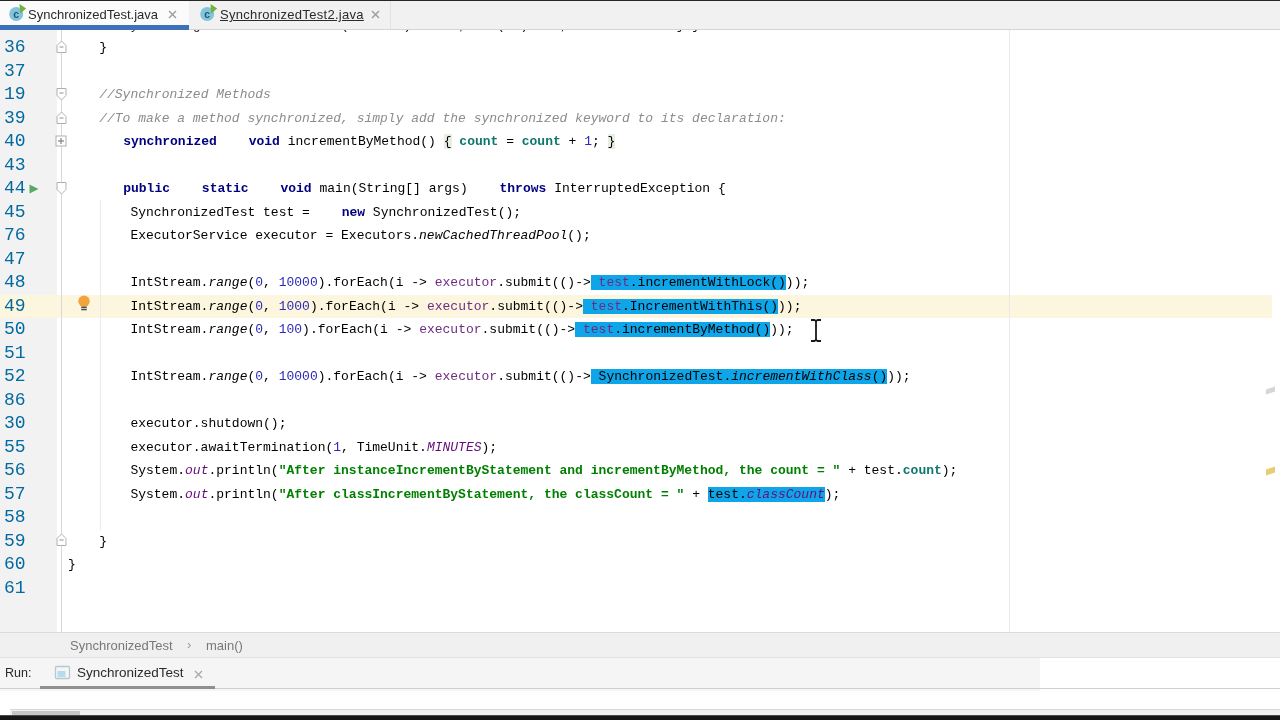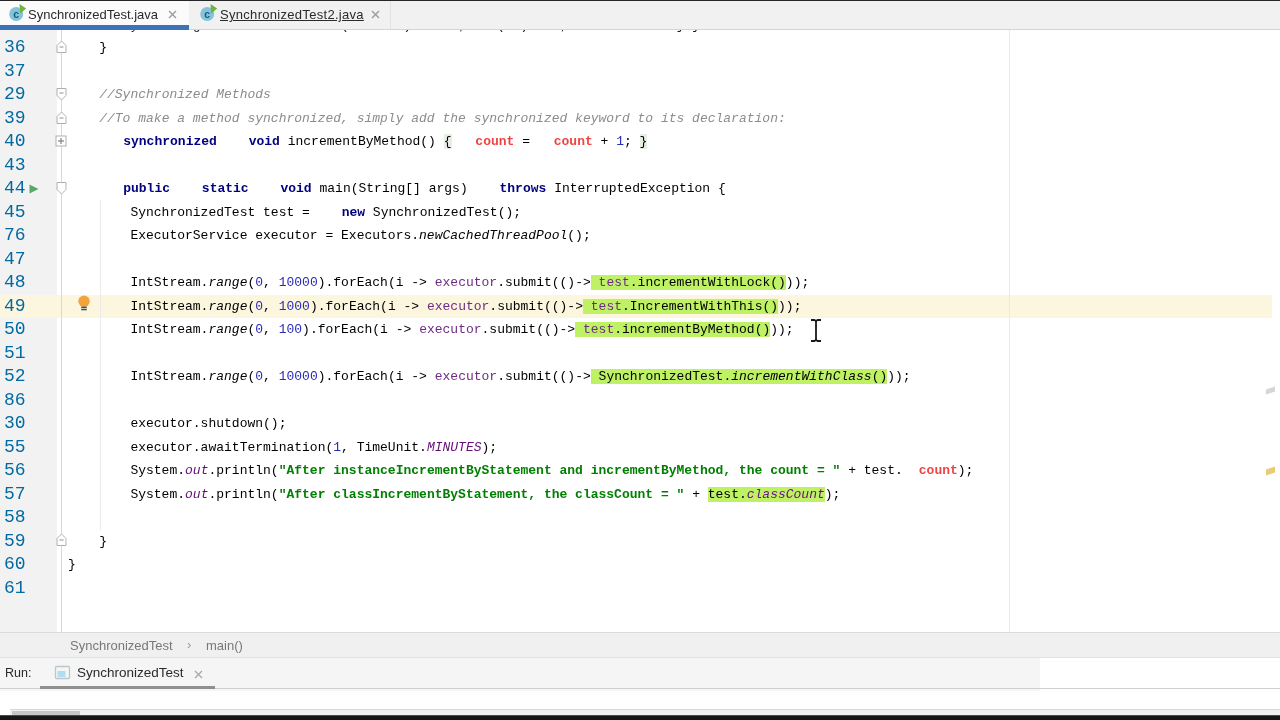--- a/index.html
+++ b/index.html
@@ -5,25 +5,25 @@
 html,body{margin:0;padding:0;}
 body{width:1280px;height:720px;overflow:hidden;background:#fff;font-family:"Liberation Sans",sans-serif;position:relative;}
 .abs{position:absolute;}
 
 #code{position:absolute;left:68px;top:12.5px;z-index:3;font-family:"Liberation Mono",monospace;font-size:13px;line-height:23.5px;color:#000;white-space:pre;}
 #nums{position:absolute;left:4px;top:12.5px;z-index:3;font-family:"Liberation Mono",monospace;font-size:18px;line-height:23.5px;color:#0369a1;white-space:pre;}
 .k{color:#000080;font-weight:bold;margin-left:24px;}
 .n{color:#2a2ab5;}
 .c{color:#8c8c8c;font-style:italic;}
 .s{color:#008000;font-weight:bold;}
-.f{color:#ef4444;font-weight:bold;margin-left:16px;}
+.f{color:#0f766e;font-weight:bold;}
 .sf{color:#660e7a;font-weight:normal;font-style:italic;}
 .v{color:#6d2c83;}
 .sm{font-style:italic;}
-.hl{background:#bef264;}
+.hl{background:#0ea5e9;}
 .fold{background:#e7efe5;}
 
 #tabbar{position:absolute;left:0;top:0;width:1280px;height:30px;background:#f1f1f1;z-index:10;}
 #tabbar .bborder{position:absolute;left:0;top:29px;width:1280px;height:1px;background:#d5d5d5;}
 #tab1{position:absolute;left:0;top:0;width:189px;height:29px;background:#fbfbfb;}
 #tab1 .under{position:absolute;left:0;top:25px;width:189px;height:5px;background:#3d72b8;}
 #tab2{position:absolute;left:190px;top:0;width:200px;height:29px;background:#f1f1f1;border-right:1px solid #e2e2e2;}
 .tabtxt{position:absolute;top:7px;font-size:13px;color:#2b2b2b;}
 #gutter{position:absolute;left:0;top:30px;width:57px;height:602px;background:#f2f2f2;z-index:1;}
 #caretrow{position:absolute;left:0;top:294.5px;width:1272px;height:23.5px;background:#fcf6de;z-index:2;}
@@ -41,21 +41,21 @@
 </style>
 </head>
 <body>
 
 <div id="gutter"></div>
 <div id="caretrow"></div>
 <div id="sep"></div>
 <div id="indent"></div>
 <div id="margin"></div>
 
-<div id="nums"><div> </div><div>36</div><div>37</div><div>29</div><div>39</div><div>40</div><div>43</div><div>44</div><div>45</div><div>76</div><div>47</div><div>48</div><div>49</div><div>50</div><div>51</div><div>52</div><div>86</div><div>30</div><div>55</div><div>56</div><div>57</div><div>58</div><div>59</div><div>60</div><div>61</div></div>
+<div id="nums"><div> </div><div>36</div><div>37</div><div>19</div><div>39</div><div>40</div><div>43</div><div>44</div><div>45</div><div>76</div><div>47</div><div>48</div><div>49</div><div>50</div><div>51</div><div>52</div><div>86</div><div>30</div><div>55</div><div>56</div><div>57</div><div>58</div><div>59</div><div>60</div><div>61</div></div>
 
 <div id="code"><div style="position:relative;top:1px;color:#1a1a1a;">        y       g                  (       )      ;    (  )    ;              } }</div><div>    }</div><div> </div><div>    <span class="c">//Synchronized Methods</span></div><div>    <span class="c">//To make a method synchronized, simply add the synchronized keyword to its declaration:</span></div><div>    <span class="k">synchronized</span> <span class="k">void</span> incrementByMethod() <span class="fold">{</span> <span class="f">count</span> = <span class="f">count</span> + <span class="n">1</span>; <span class="fold">}</span></div><div> </div><div>    <span class="k">public</span> <span class="k">static</span> <span class="k">void</span> main(String[] args) <span class="k">throws</span> InterruptedException {</div><div>        SynchronizedTest test = <span class="k">new</span> SynchronizedTest();</div><div>        ExecutorService executor = Executors.<span class="sm">newCachedThreadPool</span>();</div><div> </div><div>        IntStream.<span class="sm">range</span>(<span class="n">0</span>, <span class="n">10000</span>).forEach(i -&gt; <span class="v">executor</span>.submit(()-&gt;<span class="hl"> <span class="v">test</span>.incrementWithLock()</span>));</div><div>        IntStream.<span class="sm">range</span>(<span class="n">0</span>, <span class="n">1000</span>).forEach(i -&gt; <span class="v">executor</span>.submit(()-&gt;<span class="hl"> <span class="v">test</span>.IncrementWithThis()</span>));</div><div>        IntStream.<span class="sm">range</span>(<span class="n">0</span>, <span class="n">100</span>).forEach(i -&gt; <span class="v">executor</span>.submit(()-&gt;<span class="hl"> <span class="v">test</span>.incrementByMethod()</span>));</div><div> </div><div>        IntStream.<span class="sm">range</span>(<span class="n">0</span>, <span class="n">10000</span>).forEach(i -&gt; <span class="v">executor</span>.submit(()-&gt;<span class="hl"> SynchronizedTest.<span class="sm">incrementWithClass</span>()</span>));</div><div> </div><div>        executor.shutdown();</div><div>        executor.awaitTermination(<span class="n">1</span>, TimeUnit.<span class="sf">MINUTES</span>);</div><div>        System.<span class="sf">out</span>.println(<span class="s">"After instanceIncrementByStatement and incrementByMethod, the count = "</span> + test.<span class="f">count</span>);</div><div>        System.<span class="sf">out</span>.println(<span class="s">"After classIncrementByStatement, the classCount = "</span> + <span class="hl">test.<span class="sf">classCount</span></span>);</div><div> </div><div>    }</div><div>}</div><div> </div></div>
 
 <svg class="icon" style="left:55px;top:40px;" width="13" height="14" viewBox="0 0 13 14">
   <path d="M2 5.5 L6.5 1 L11 5.5 L11 12.5 L2 12.5 Z" fill="#ffffff" stroke="#b0b0b0" stroke-width="1"></path>
   <line x1="4.5" y1="7" x2="8.5" y2="7" stroke="#b0b0b0" stroke-width="1.4"></line>
 </svg>
 <svg class="icon" style="left:55px;top:87px;" width="13" height="14" viewBox="0 0 13 14">
   <path d="M2 1.5 L11 1.5 L11 8.5 L6.5 13 L2 8.5 Z" fill="#ffffff" stroke="#b0b0b0" stroke-width="1"></path>
   <line x1="4.5" y1="6" x2="8.5" y2="6" stroke="#b0b0b0" stroke-width="1.4"></line>

